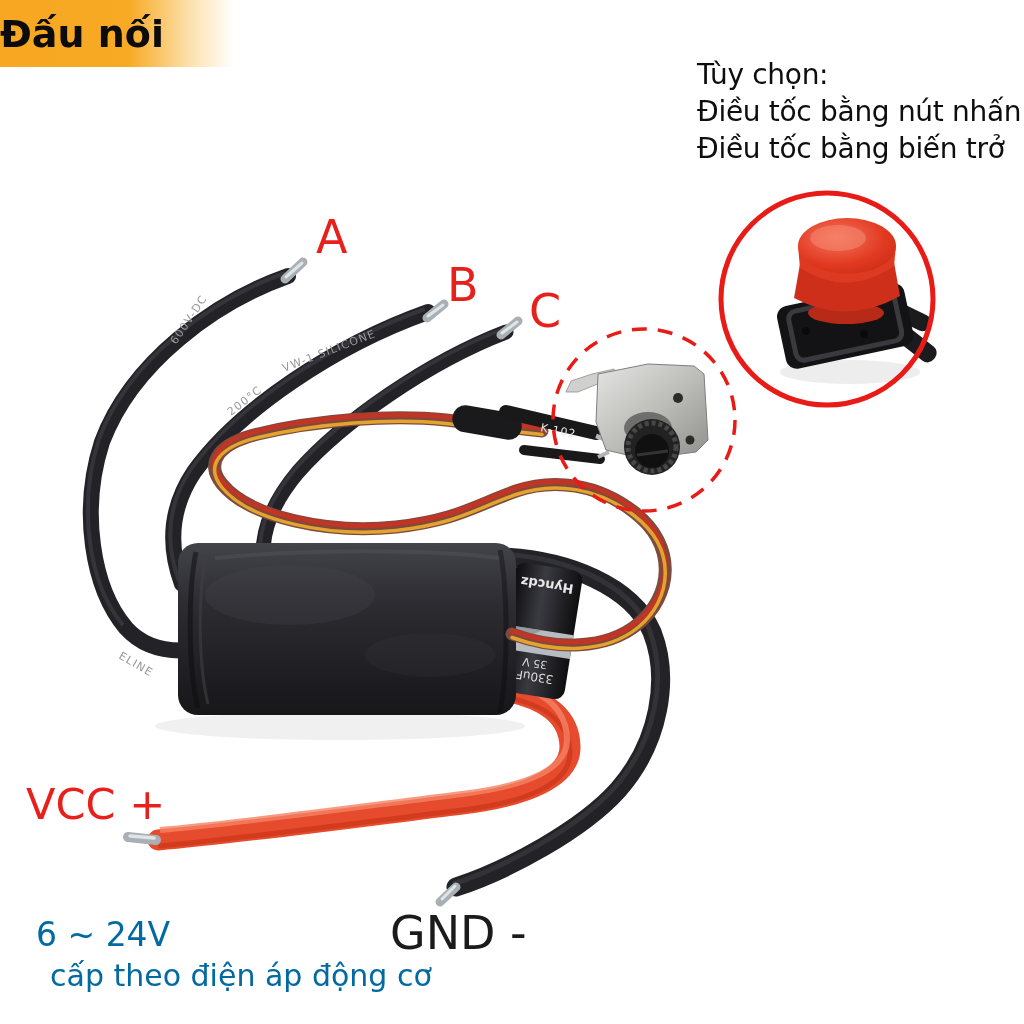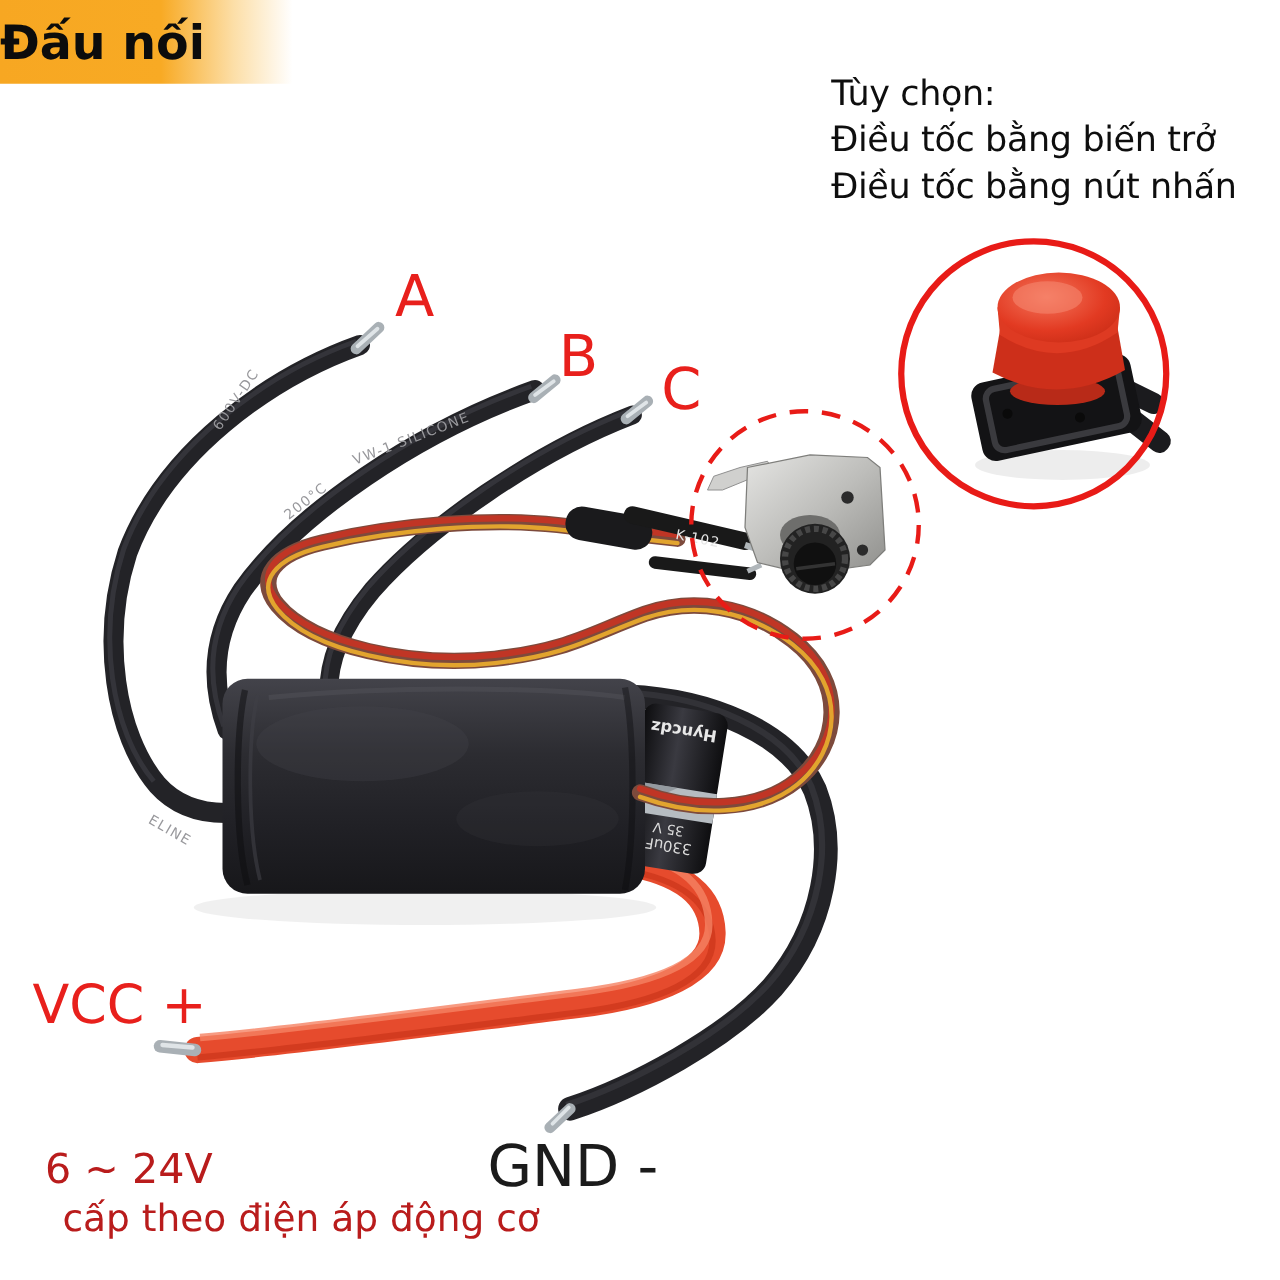--- a/index.html
+++ b/index.html
@@ -3,28 +3,28 @@
 <meta charset="utf-8">
 <style>
   html,body{margin:0;padding:0;background:#fff;}
   #page{position:relative;width:1024px;height:1024px;background:#ffffff;overflow:hidden;
         font-family:"DejaVu Sans","Liberation Sans",sans-serif;}
   #photo-svg{position:absolute;left:0;top:0;}
   .overlay{position:absolute;white-space:nowrap;}
   .banner{left:0;top:0;width:234px;height:67px;display:flex;align-items:center;
           background:linear-gradient(90deg,#f7a722 0%,#f8aa24 55%,rgba(250,196,96,.55) 80%,rgba(255,255,255,0) 100%);}
   .banner span{font-size:38px;font-weight:700;color:#0c0c0c;letter-spacing:0px;}
-  .options{left:665px;top:56px;font-size:28px;line-height:37px;color:#0e0e0e;letter-spacing:-0.3px;}
+  .options{left:697px;top:56px;font-size:28px;line-height:37px;color:#0e0e0e;letter-spacing:-0.3px;}
   .lbl-red{color:#e8201c;}
   .lbl-a{left:316px;top:210px;font-size:46px;}
   .lbl-b{left:447px;top:258px;font-size:46px;}
   .lbl-c{left:529px;top:284px;font-size:46px;}
   .lbl-vcc{left:26px;top:779px;font-size:43px;}
   .lbl-gnd{left:390px;top:906px;font-size:46px;color:#1b1b1b;}
-  .power{left:36px;top:914px;color:#b91c1c;}
+  .power{left:36px;top:914px;color:#0369a1;}
   .power .v{font-size:33px;line-height:42px;}
   .power .c{font-size:30px;line-height:40px;margin-left:14px;}
 </style>
 </head>
 <body>
 
 <div id="page">
 
   <svg id="photo-svg" width="1024" height="1024" viewBox="0 0 1024 1024">
     <defs>
@@ -166,22 +166,22 @@
 
     <circle cx="827" cy="299" r="106" fill="none" stroke="#e81b17" stroke-width="5"></circle>
   </svg>
 
   <div class="overlay banner">
     <span>Đấu nối</span>
   </div>
 
   <div class="overlay options">
     <div>Tùy chọn:</div>
+    <div>Điều tốc bằng nút nhấn</div>
     <div>Điều tốc bằng biến trở</div>
-    <div>Điều tốc bằng nút nhấn</div>
   </div>
 
   <div class="overlay lbl-red lbl-a">A</div>
   <div class="overlay lbl-red lbl-b">B</div>
   <div class="overlay lbl-red lbl-c">C</div>
   <div class="overlay lbl-red lbl-vcc">VCC +</div>
   <div class="overlay lbl-gnd">GND -</div>
 
   <div class="overlay power">
     <div class="v">6 ~ 24V</div>

